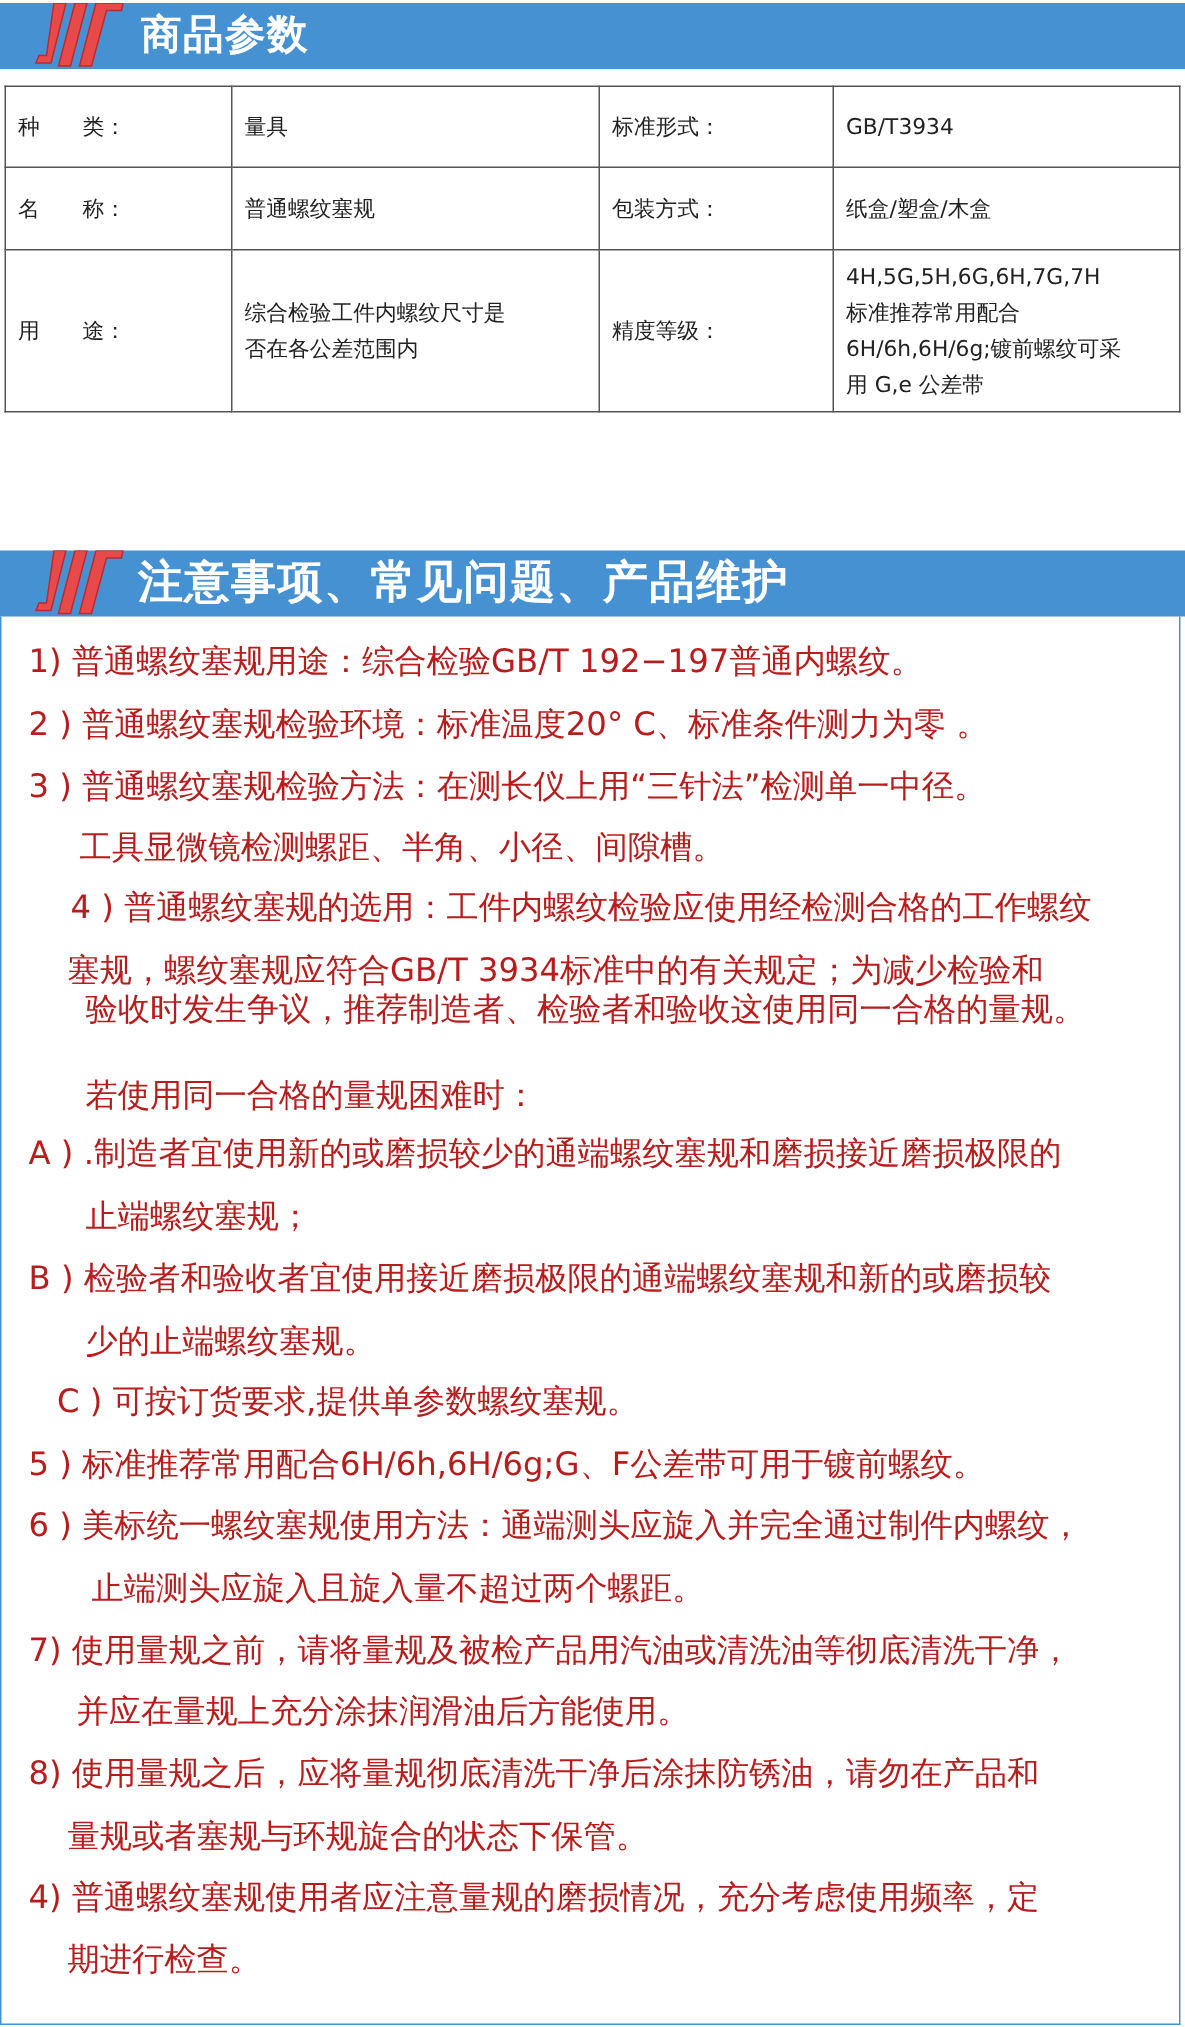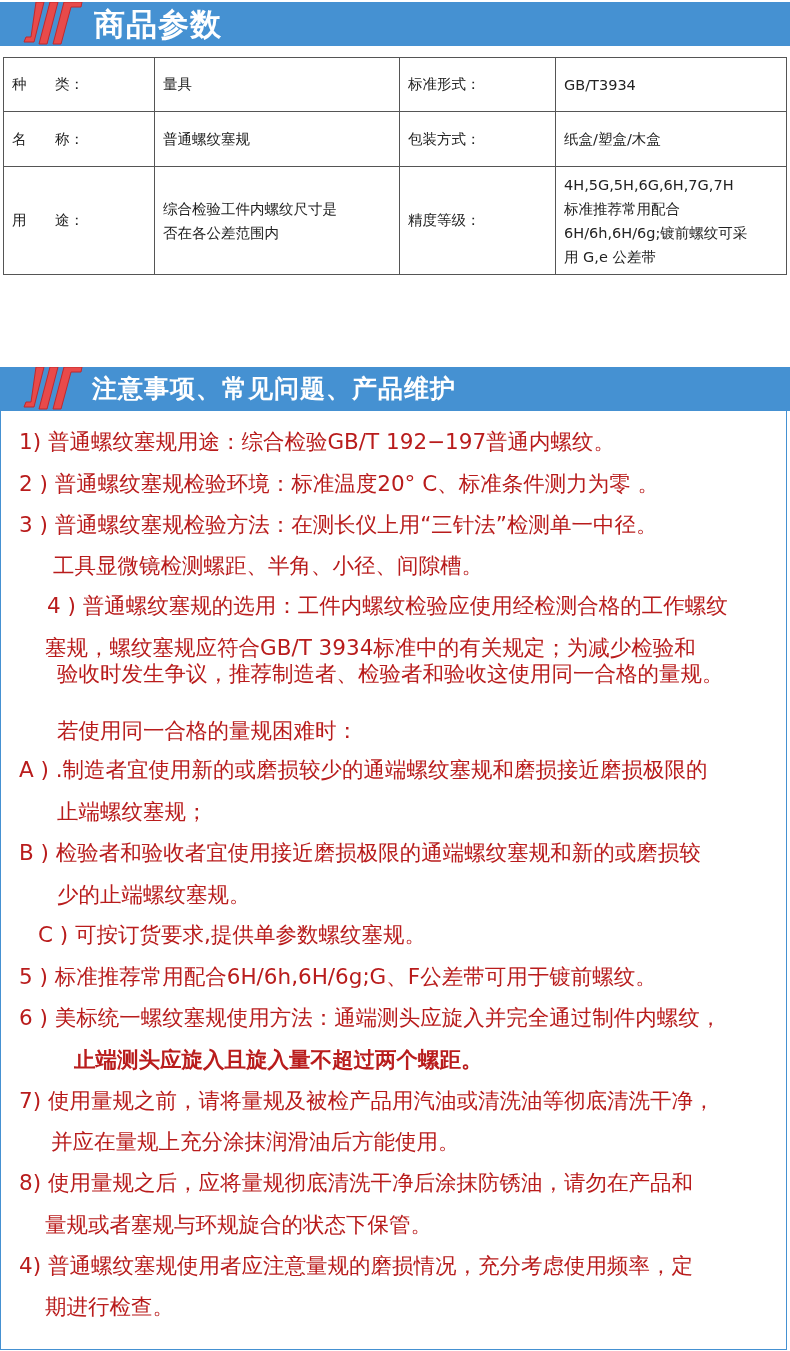--- a/index.html
+++ b/index.html
@@ -2,26 +2,26 @@
 <html><head>
 <meta charset="utf-8">
 <style>
   html, body { margin: 0; padding: 0; background: #ffffff; }
   body { width: 790px; height: 1351px; position: relative; overflow: hidden;
          font-family: "DejaVu Sans", "Liberation Sans", sans-serif; color: #222; }
 
   .banner { position: absolute; left: 0; width: 790px; height: 44px; background: #4591d2; }
   .banner .logo { position: absolute; left: 20px; top: 0; width: 64px; height: 44px; }
   .banner .title { position: absolute; top: 0; height: 44px; line-height: 44px;
-                   color: #ffffff; font-weight: bold; font-size: 31px; letter-spacing: 1px; }
+                   color: #ffffff; font-weight: bold; font-size: 27px; letter-spacing: 1px; }
 
   #banner1 { top: 2px; }
   #banner1 .title { left: 94px; }
   #banner2 { top: 367px; }
-  #banner2 .title { left: 92px; font-size: 25px; }
+  #banner2 .title { left: 92px; font-size: 30px; }
 
   table.params { position: absolute; left: 3px; top: 57px; width: 784px;
                  border-collapse: collapse; font-size: 14.5px; color: #222; }
   table.params td { border: 1px solid #555; padding: 0 8px; vertical-align: middle; }
   table.params tr.r1 td { height: 53px; }
   table.params tr.r2 td { height: 54px; }
   table.params tr.r3 td { height: 107px; }
   .lbl { display: flex; justify-content: space-between; width: 72px; }
   .multiline { line-height: 24px; }
   .detail { padding: 4px 8px 6px 8px !important; line-height: 25px; height: auto; }
@@ -108,20 +108,20 @@
     <div class="note-line" style="left: 45px; top: 633px; text-align: right;">塞规，螺纹塞规应符合GB/T 3934标准中的有关规定；为减少检验和</div>
     <div class="note-line" style="left: 57px; top: 659px;">验收时发生争议，推荐制造者、检验者和验收这使用同一合格的量规。</div>
     <div class="note-line" style="left: 57px; top: 716px;">若使用同一合格的量规困难时：</div>
     <div class="note-line" style="left: 19px; top: 755px;">A ) .制造者宜使用新的或磨损较少的通端螺纹塞规和磨损接近磨损极限的</div>
     <div class="note-line" style="left: 57px; top: 797px; text-align: right;">止端螺纹塞规；</div>
     <div class="note-line" style="left: 19px; top: 838px;">B ) 检验者和验收者宜使用接近磨损极限的通端螺纹塞规和新的或磨损较</div>
     <div class="note-line" style="left: 57px; top: 880px;">少的止端螺纹塞规。</div>
     <div class="note-line" style="left: 38px; top: 920px;">C ) 可按订货要求,提供单参数螺纹塞规。</div>
     <div class="note-line" style="left: 19px; top: 962px;">5 ) 标准推荐常用配合6H/6h,6H/6g;G、F公差带可用于镀前螺纹。</div>
     <div class="note-line" style="left: 19px; top: 1003px;">6 ) 美标统一螺纹塞规使用方法：通端测头应旋入并完全通过制件内螺纹，</div>
-    <div class="note-line" style="left: 74px; top: 1045px; font-weight: bold;">止端测头应旋入且旋入量不超过两个螺距。</div>
+    <div class="note-line" style="left: 61px; top: 1045px;">止端测头应旋入且旋入量不超过两个螺距。</div>
     <div class="note-line" style="left: 19px; top: 1086px;">7) 使用量规之前，请将量规及被检产品用汽油或清洗油等彻底清洗干净，</div>
     <div class="note-line" style="left: 51px; top: 1127px;">并应在量规上充分涂抹润滑油后方能使用。</div>
     <div class="note-line" style="left: 19px; top: 1168px;">8) 使用量规之后，应将量规彻底清洗干净后涂抹防锈油，请勿在产品和</div>
     <div class="note-line" style="left: 45px; top: 1210px;">量规或者塞规与环规旋合的状态下保管。</div>
     <div class="note-line" style="left: 19px; top: 1251px;">4) 普通螺纹塞规使用者应注意量规的磨损情况，充分考虑使用频率，定</div>
     <div class="note-line" style="left: 45px; top: 1292px;">期进行检查。</div>
   </div>
 
 </body></html>

